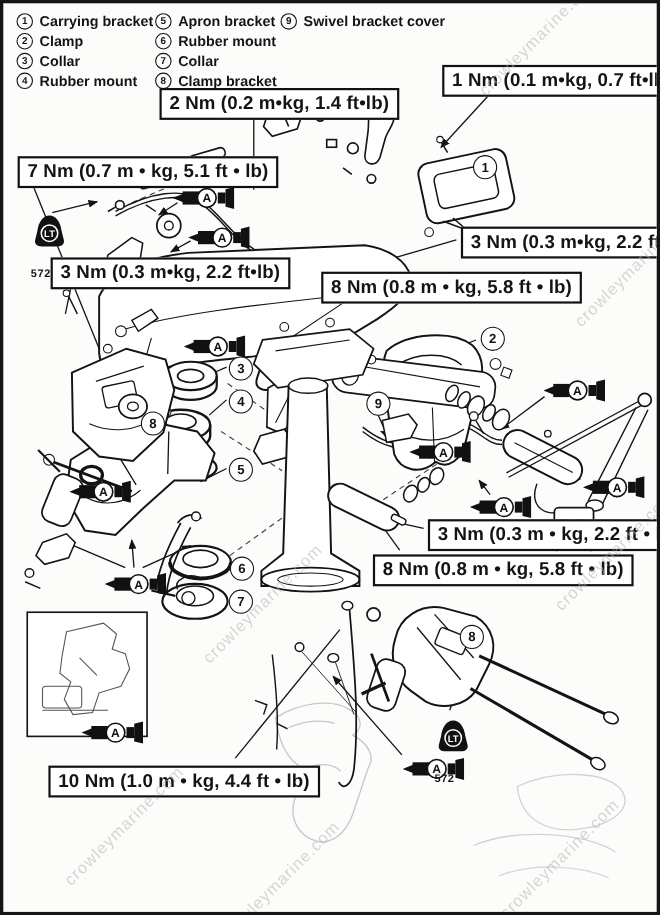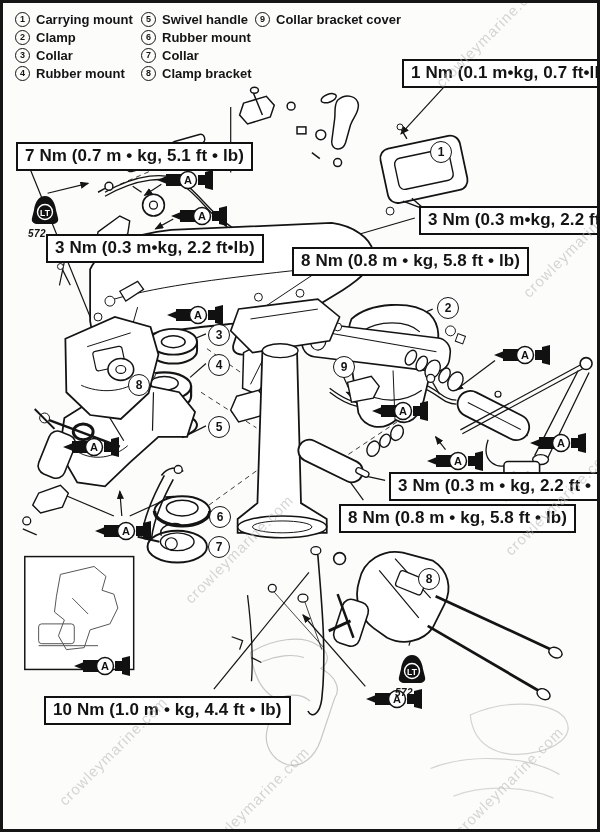--- a/index.html
+++ b/index.html
@@ -16,21 +16,21 @@
     display:flex;align-items:center;justify-content:center;
     font-size:9px;font-weight:700;line-height:1;background:#fcfcfa;}
   .callout{position:absolute;background:#fff;border:2.5px solid #111;
     padding:2px 7px 3px 7px;font-size:17px;font-weight:700;white-space:nowrap;
     letter-spacing:0.1px;}
   .part-num{position:absolute;width:20px;height:20px;border:1.6px solid #141414;border-radius:50%;
     background:#fff;display:flex;align-items:center;justify-content:center;
     font-size:12px;font-weight:700;z-index:5;}
   .grease{position:absolute;z-index:6;}
   .lt-sym{position:absolute;z-index:6;width:34px;text-align:left;line-height:1;}
-  .lt-num{font-size:10px;font-weight:700;margin-top:1px;letter-spacing:0.5px;font-style:italic;}
+  .lt-num{font-size:10px;font-weight:700;margin-top:16px;letter-spacing:0.5px;}
   .watermark{position:absolute;z-index:9;color:#b5b5b5;opacity:0.55;font-size:15px;
     letter-spacing:1px;white-space:nowrap;pointer-events:none;
     transform:translate(-50%,-50%) rotate(-45deg);}
 </style>
 </head>
 <body>
 
 <div class="stage">
 
   <svg class="artwork" viewBox="0 0 600 832">
@@ -315,60 +315,61 @@
         <rect x="36" y="626" width="36" height="20" rx="3"></rect>
         <line x1="36" y1="648" x2="96" y2="648"></line>
         <path d="M70,600 L86,616"></path>
       </g>
     </g>
   </svg>
 
   <div class="legend-col" style="left:12px;top:8px;">
     <div class="legend-item">
       <span class="lnum">1</span>
-      <span>Carrying mount</span>
+      <span>Carrying bracket</span>
       </div>
     <div class="legend-item">
       <span class="lnum">2</span>
       <span>Clamp</span>
       </div>
     <div class="legend-item">
       <span class="lnum">3</span>
       <span>Collar</span>
       </div>
     <div class="legend-item">
       <span class="lnum">4</span>
       <span>Rubber mount</span>
       </div>
   </div>
   <div class="legend-col" style="left:138px;top:8px;">
     <div class="legend-item">
       <span class="lnum">5</span>
-      <span>Swivel handle</span>
+      <span>Apron bracket</span>
       </div>
     <div class="legend-item">
       <span class="lnum">6</span>
       <span>Rubber mount</span>
       </div>
     <div class="legend-item">
       <span class="lnum">7</span>
       <span>Collar</span>
       </div>
     <div class="legend-item">
       <span class="lnum">8</span>
       <span>Clamp bracket</span>
       </div>
   </div>
   <div class="legend-col" style="left:252px;top:8px;">
     <div class="legend-item">
       <span class="lnum">9</span>
-      <span>Collar bracket cover</span>
+      <span>Swivel bracket cover</span>
       </div>
   </div>
 
+  <div class="callout" style="left:142px;top:77px;">2 Nm (0.2 m•kg, 1.4 ft•lb)</div>
   <div class="callout" style="left:399px;top:56px;">1 Nm (0.1 m•kg, 0.7 ft•lb)</div>
   <div class="callout" style="left:13px;top:139px;">7 Nm (0.7 m • kg, 5.1 ft • lb)</div>
   <div class="callout" style="left:43px;top:231px;">3 Nm (0.3 m•kg, 2.2 ft•lb)</div>
   <div class="callout" style="left:416px;top:203px;">3 Nm (0.3 m•kg, 2.2 ft•lb)</div>
   <div class="callout" style="left:289px;top:244px;">8 Nm (0.8 m • kg, 5.8 ft • lb)</div>
   <div class="callout" style="left:386px;top:469px;">3 Nm (0.3 m • kg, 2.2 ft • lb)</div>
   <div class="callout" style="left:336px;top:501px;">8 Nm (0.8 m • kg, 5.8 ft • lb)</div>
   <div class="callout" style="left:41px;top:693px;">10 Nm (1.0 m • kg, 4.4 ft • lb)</div>
 
   <div class="part-num" style="left:427px;top:138px;">1</div>

